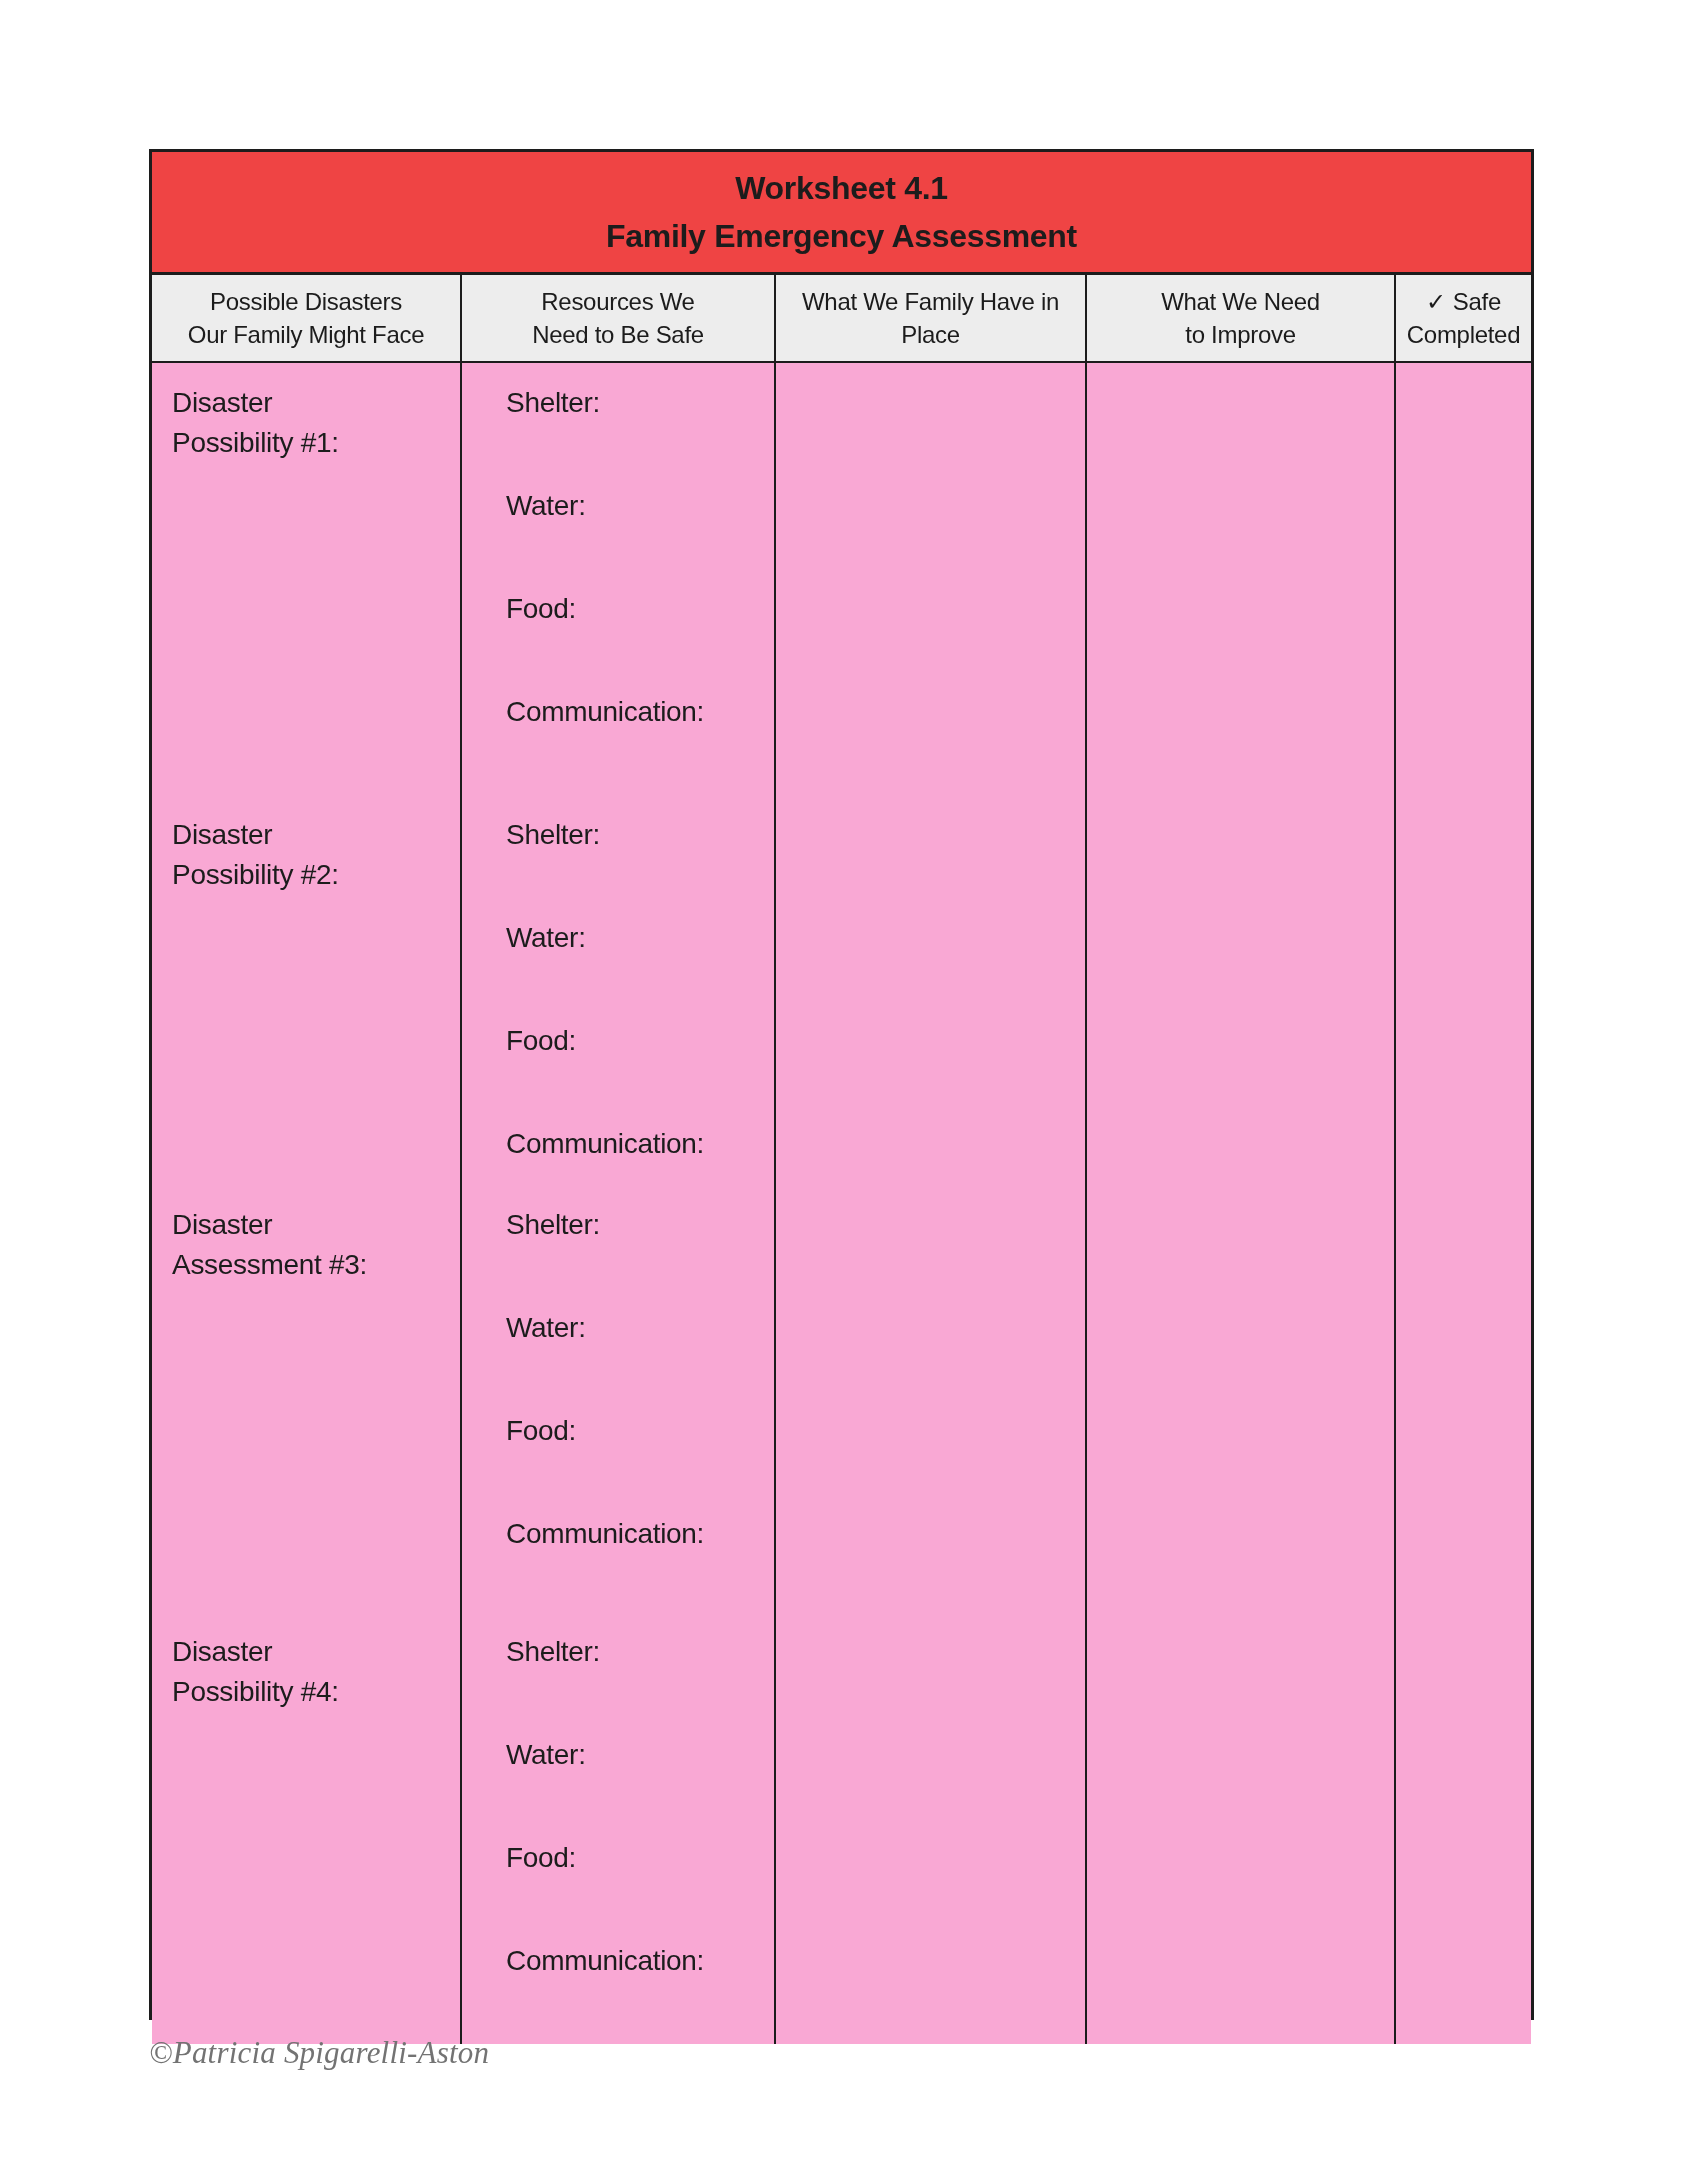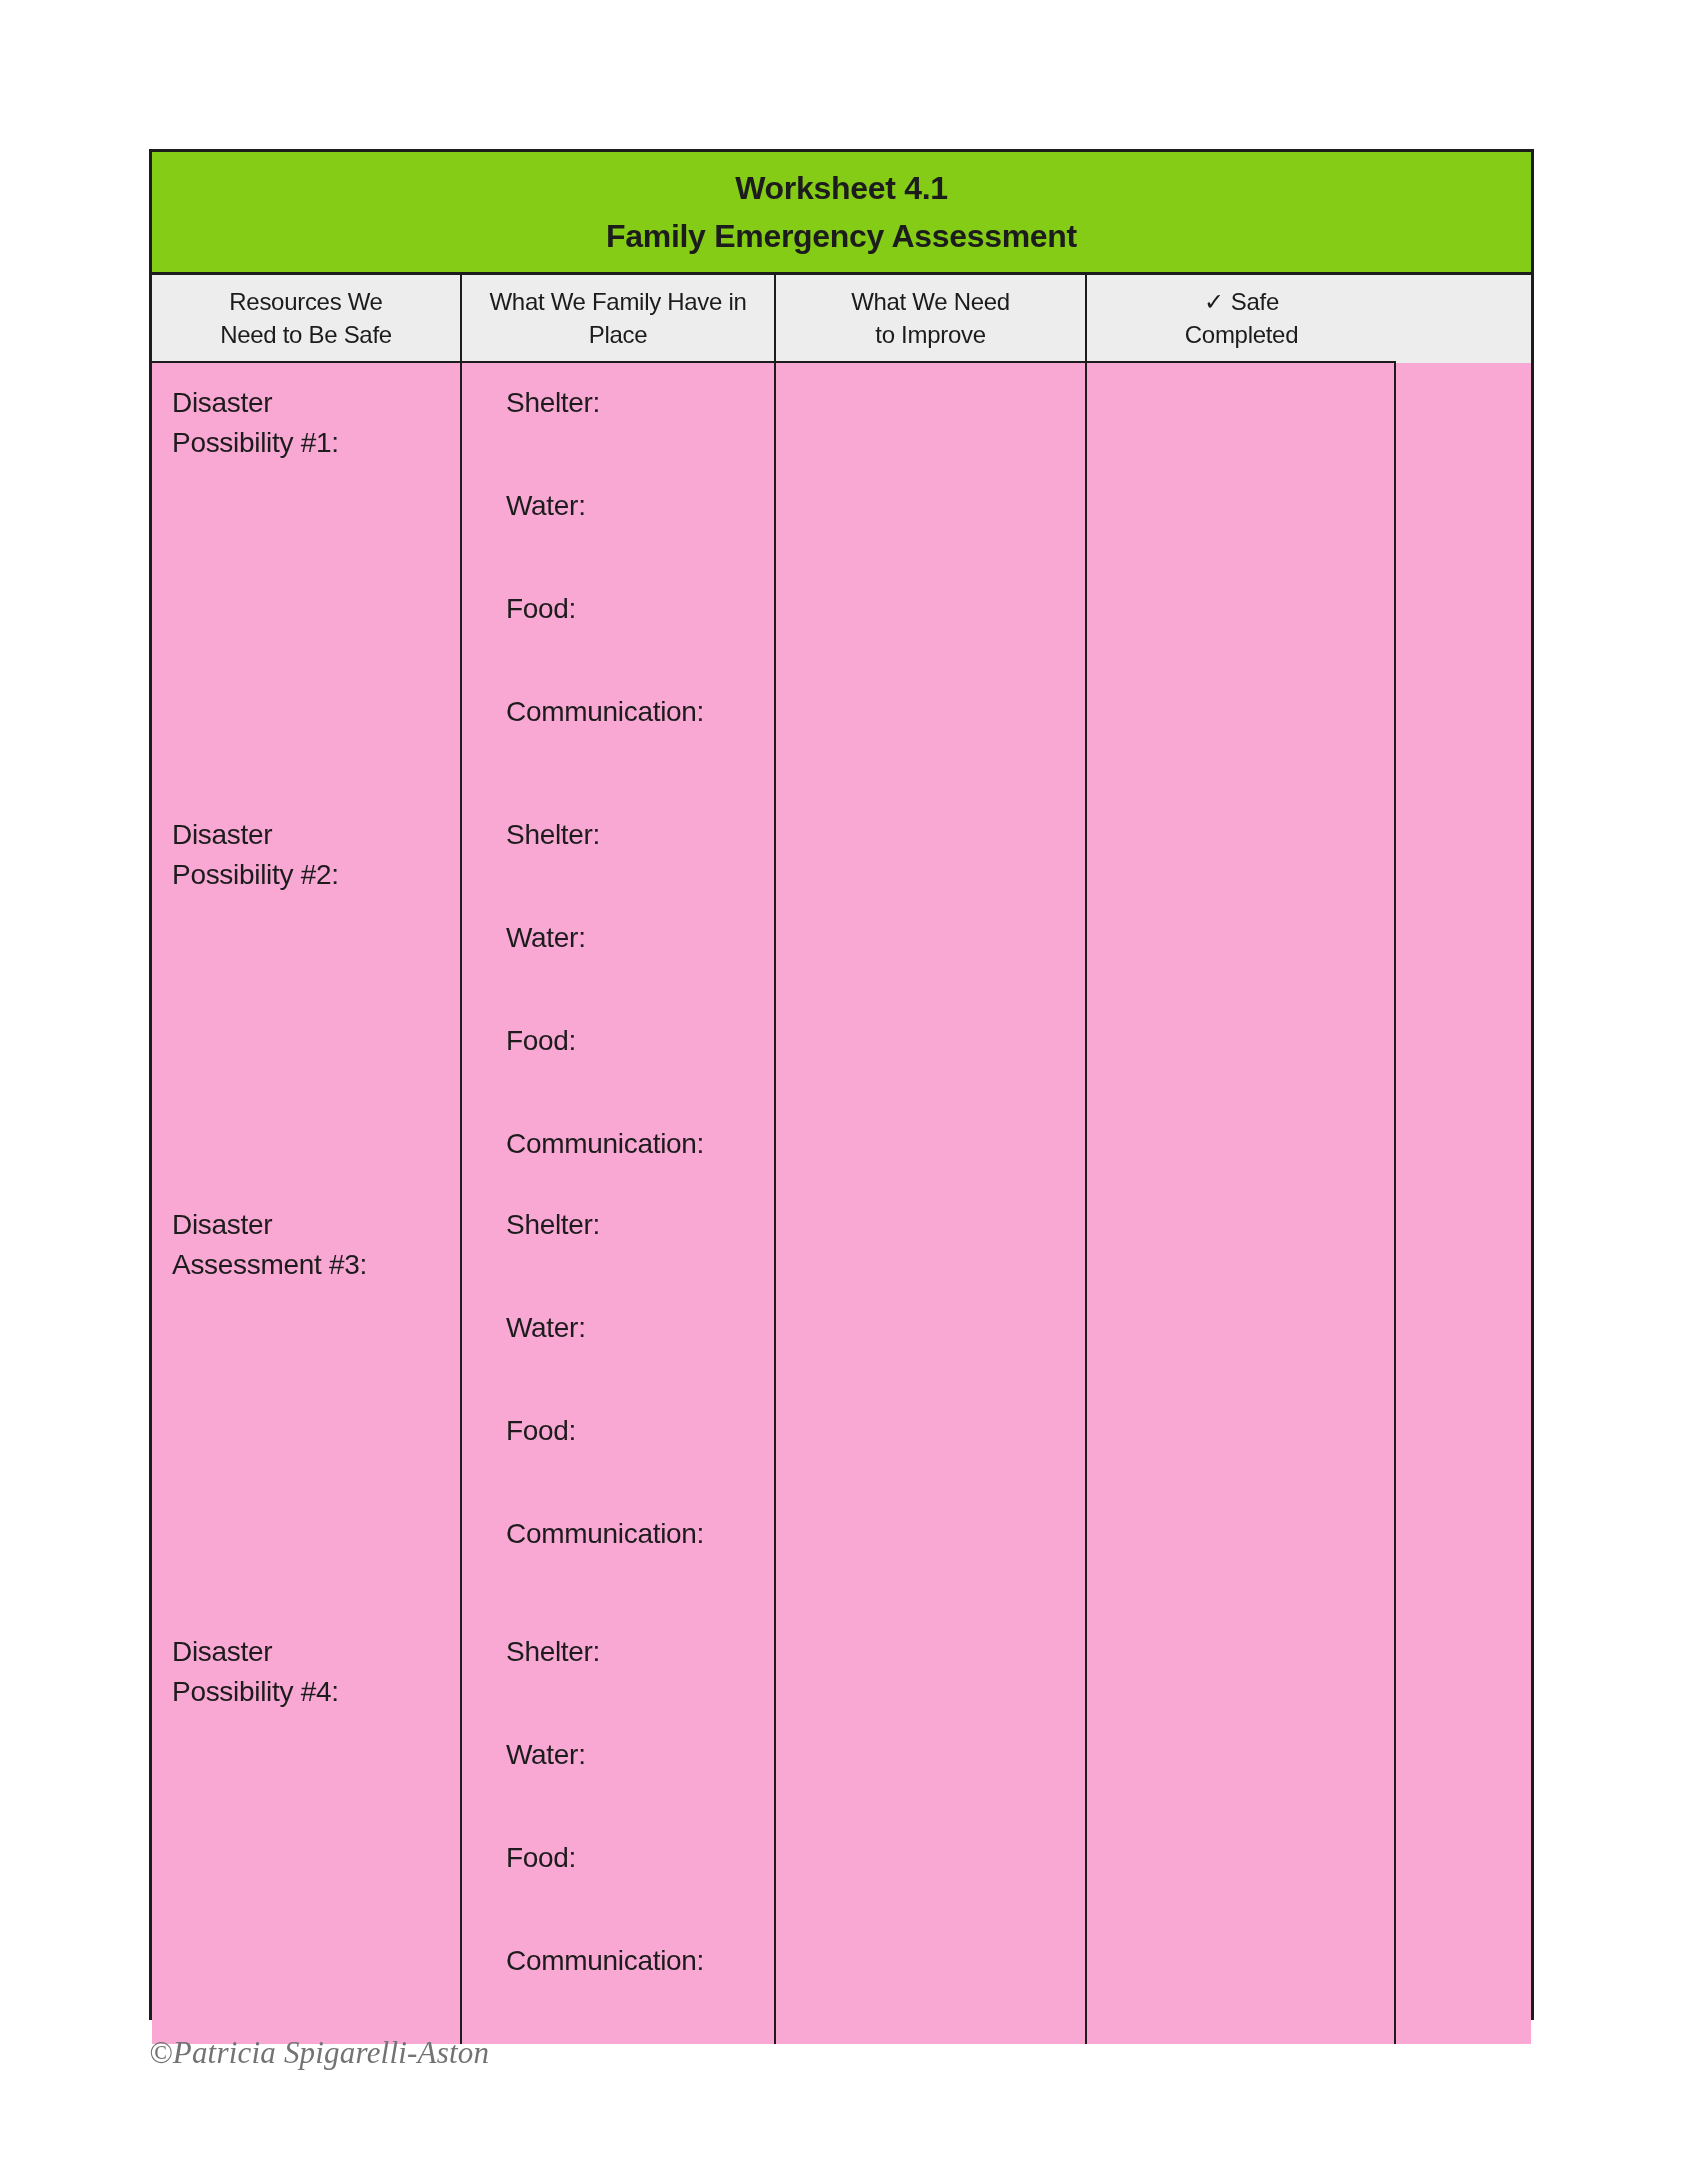--- a/index.html
+++ b/index.html
@@ -18,21 +18,21 @@
     width: 1385px;
     height: 1871px;
     border: 3px solid #1c1c1c;
     display: grid;
     grid-template-rows: 123px 88px 432px 390px 427px 1fr;
     background: #ffffff;
   }
 
   
   .title-bar {
-    background: #84cc16;
+    background: #ef4444;
     border-bottom: 3px solid #1c1c1c;
     display: flex;
     flex-direction: column;
     align-items: center;
     justify-content: center;
     text-align: center;
   }
   .title-bar .line {
     font-size: 32px;
     font-weight: bold;
@@ -95,20 +95,24 @@
 <body>
 
 <div class="sheet">
 
   <div class="title-bar">
     <div class="line">Worksheet 4.1</div>
     <div class="line">Family Emergency Assessment</div>
   </div>
 
   <div class="grid-row header-row">
+    <div class="header-cell">
+      <span>Possible Disasters</span>
+      <span>Our Family Might Face</span>
+    </div>
     <div class="header-cell">
       <span>Resources We</span>
       <span>Need to Be Safe</span>
     </div>
     <div class="header-cell">
       <span>What We Family Have in</span>
       <span>Place</span>
     </div>
     <div class="header-cell">
       <span>What We Need</span>

